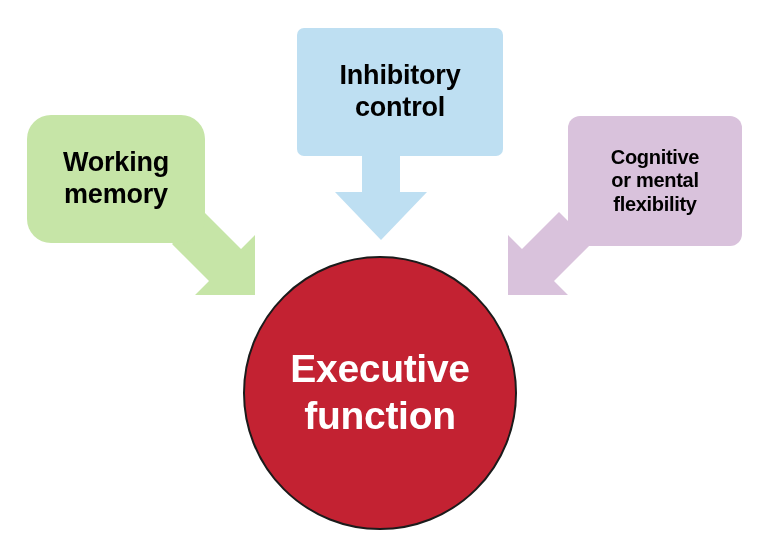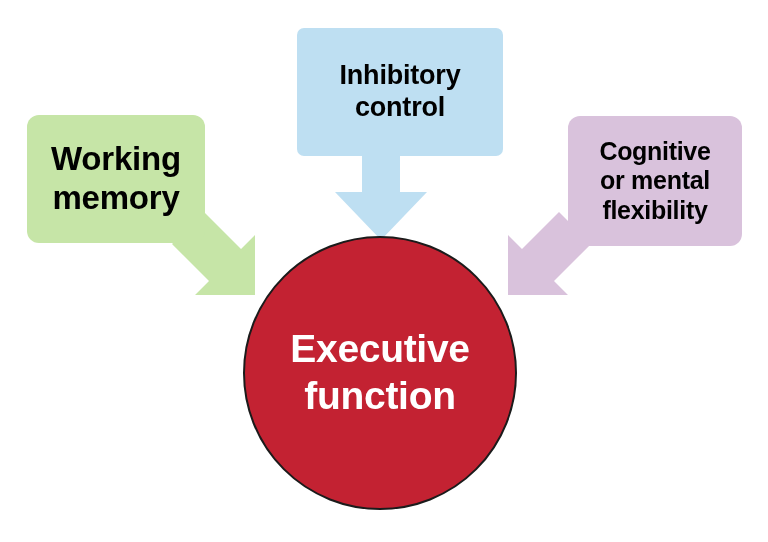--- a/index.html
+++ b/index.html
@@ -33,22 +33,22 @@
     white-space: pre-line;
     z-index: 3;
   }
 
   #box-working-memory {
     left: 27px;
     top: 115px;
     width: 178px;
     height: 128px;
     background: #C6E5A7;
-    border-radius: 12px;
-    font-size: 33px;
+    border-radius: 24px;
+    font-size: 27px;
     letter-spacing: -0.2px;
   }
 
   #box-inhibitory-control {
     left: 297px;
     top: 28px;
     width: 206px;
     height: 128px;
     background: #BEDFF2;
     border-radius: 7px;
@@ -56,38 +56,38 @@
     letter-spacing: -0.2px;
   }
 
   #box-cognitive-flexibility {
     left: 568px;
     top: 116px;
     width: 174px;
     height: 130px;
     background: #D9C2DC;
     border-radius: 12px;
-    font-size: 25px;
+    font-size: 20px;
     letter-spacing: -0.3px;
   }
 
   
   .arrow {
     position: absolute;
     z-index: 2;
   }
   #arrow-working-memory { left: 158px; top: 212px; }
   #arrow-inhibitory-control { left: 334px; top: 152px; }
   #arrow-cognitive-flexibility { left: 495px; top: 212px; }
 
   
   #circle-executive-function {
     position: absolute;
     left: 243px;
-    top: 236px;
+    top: 256px;
     width: 274px;
     height: 274px;
     box-sizing: border-box;
     border-radius: 50%;
     background: #C32232;
     border: 2px solid #1b1b1b;
     display: flex;
     align-items: center;
     justify-content: center;
     z-index: 4;

